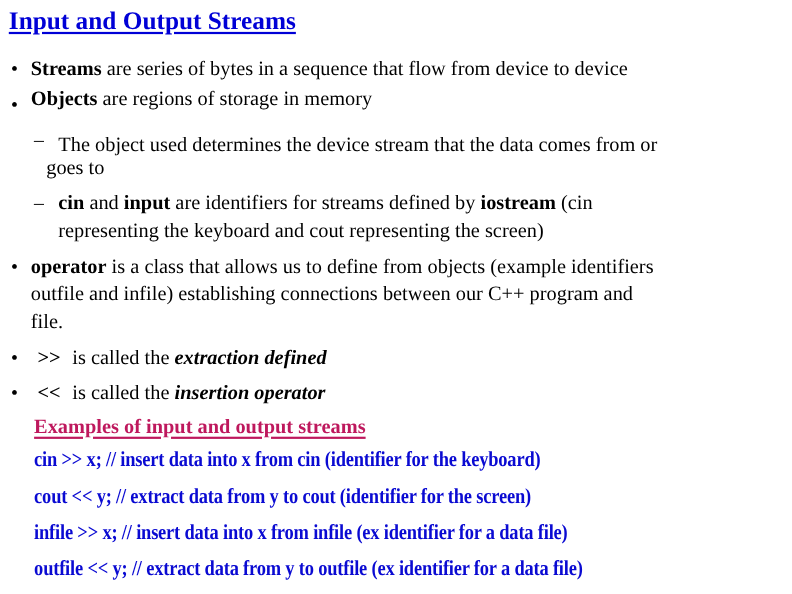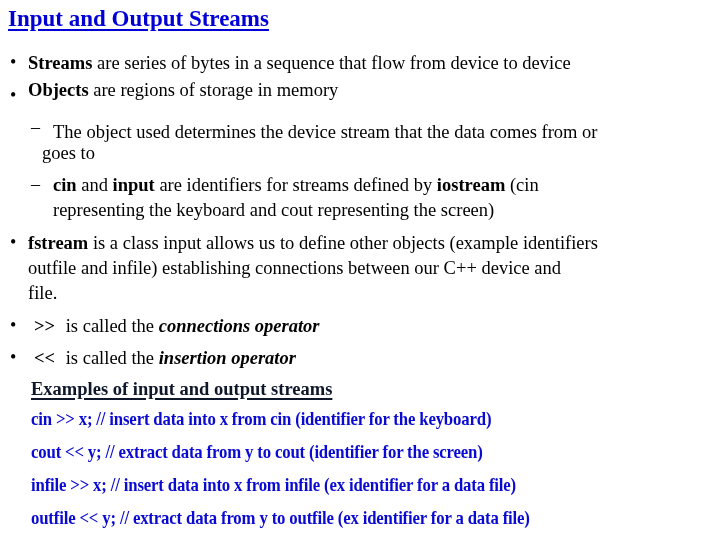--- a/index.html
+++ b/index.html
@@ -6,21 +6,21 @@
   body { width: 720px; height: 540px; overflow: hidden; position: relative;
          font-family: "Liberation Serif", "DejaVu Serif", serif; color: #000; }
   .title { position: absolute; left: 8px; top: 6px; font-size: 23px; font-weight: bold;
            color: #0000d6; text-decoration: underline; text-decoration-thickness: 2px; text-underline-offset: 3px; }
   .line { position: absolute; font-size: 18.5px; line-height: 22px; white-space: nowrap; }
   .bullet { position: absolute; left: 10px; font-size: 18px; }
   .dash { position: absolute; left: 31px; font-size: 18px; }
   .b { font-weight: bold; }
   .bi { font-weight: bold; font-style: italic; }
   .ops { font-weight: bold; display: inline-block; margin-right: 6px; }
-  .red { color: #0f172a; font-weight: bold; text-decoration: underline; text-decoration-thickness: 2px; text-underline-offset: 3px; }
+  .red { color: #be185d; font-weight: bold; text-decoration: underline; text-decoration-thickness: 2px; text-underline-offset: 3px; }
   .code { position: absolute; left: 31px; font-size: 19.5px; font-weight: bold; color: #0a0ad2;
           white-space: nowrap; transform: scaleX(0.86); transform-origin: left center; letter-spacing: -0.2px; }
 </style>
 </head>
 <body>
 
 <div>
   <div class="title">Input and Output Streams</div>
 
   <span class="bullet" style="top:52px">•</span>
@@ -38,28 +38,28 @@
   <div class="line" style="left:42px; top:142px">goes to</div>
 
   <span class="dash" style="top:174px">–</span>
   <div class="line" style="left:53px; top:174px">
     <span class="b">cin</span><span> and </span><span class="b">input</span><span> are identifiers for streams defined by </span><span class="b">iostream</span><span> (cin</span>
   </div>
   <div class="line" style="left:53px; top:199px">representing the keyboard and cout representing the screen)</div>
 
   <span class="bullet" style="top:232px">•</span>
   <div class="line" style="left:28px; top:232px">
-    <span class="b">fstream</span><span> is a class input allows us to define other objects (example identifiers</span>
+    <span class="b">operator</span><span> is a class that allows us to define from objects (example identifiers</span>
   </div>
-  <div class="line" style="left:28px; top:257px">outfile and infile) establishing connections between our C++ device and</div>
+  <div class="line" style="left:28px; top:257px">outfile and infile) establishing connections between our C++ program and</div>
   <div class="line" style="left:28px; top:282px">file.</div>
 
   <span class="bullet" style="top:315px">•</span>
   <div class="line" style="left:34px; top:315px">
-    <span class="ops">&gt;&gt;</span><span> is called the </span><span class="bi">connections operator</span>
+    <span class="ops">&gt;&gt;</span><span> is called the </span><span class="bi">extraction defined</span>
   </div>
 
   <span class="bullet" style="top:347px">•</span>
   <div class="line" style="left:34px; top:347px">
     <span class="ops">&lt;&lt;</span><span> is called the </span><span class="bi">insertion operator</span>
   </div>
 
   <div class="line red" style="left:31px; top:378px">Examples of input and output streams</div>
 
   <div class="code" style="top:408px">cin &gt;&gt; x;   // insert data into x from cin (identifier for the keyboard)</div>

